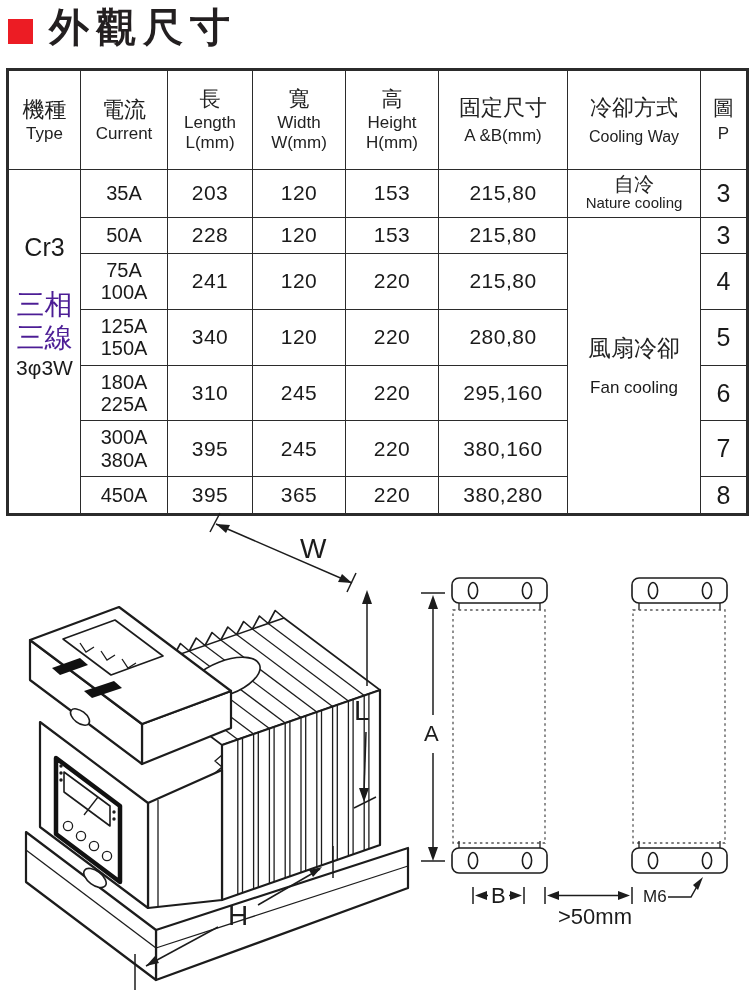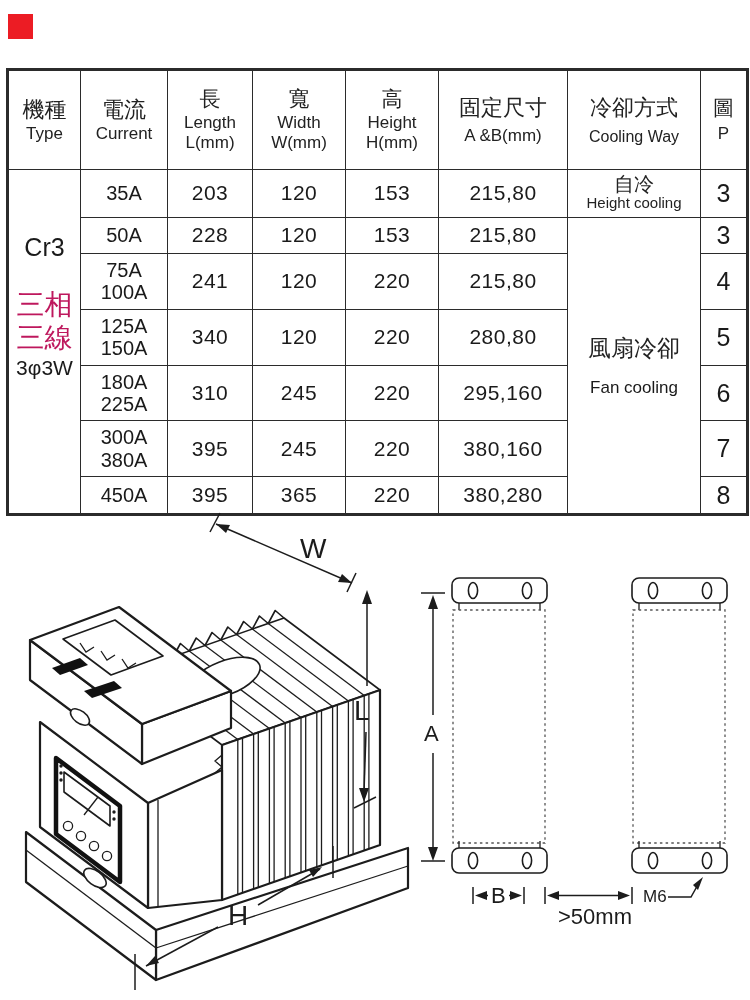--- a/index.html
+++ b/index.html
@@ -26,21 +26,21 @@
   .spec-table{border:3px solid #2b2b2b;}
   th{font-weight:normal;}
   .zh{font-family:"Liberation Serif","DejaVu Serif",serif;font-size:21px;color:#222;line-height:1.25;}
   .zh-big{font-family:"Liberation Serif","DejaVu Serif",serif;font-size:22px;color:#222;line-height:1.3;}
   .en{font-family:"Liberation Sans",sans-serif;font-size:17px;line-height:1.2;color:#222;}
   .en-sm{font-family:"Liberation Sans",sans-serif;font-size:15px;line-height:1.2;color:#222;}
   .num{font-family:"Liberation Sans",sans-serif;font-size:21px;letter-spacing:0.5px;}
   .cur{font-family:"Liberation Sans",sans-serif;font-size:20px;line-height:1.12;white-space:pre-line;}
   .pnum{font-family:"Liberation Sans",sans-serif;font-size:25px;}
   .model{font-family:"Liberation Sans",sans-serif;font-size:25px;margin-bottom:27px;}
-  .phase-zh{font-family:"Liberation Serif","DejaVu Serif",serif;font-size:28px;line-height:1.15;white-space:pre-line;color:#be185d;}
+  .phase-zh{font-family:"Liberation Serif","DejaVu Serif",serif;font-size:28px;line-height:1.15;white-space:pre-line;color:#4c1d95;}
   .phase-code{font-family:"Liberation Sans",sans-serif;font-size:21px;margin-top:2px;}
   .type-cell-inner{padding-bottom:70px;}
   .fan-zh{font-family:Liberation Mono, monospace;font-size:23px;color:#222;}
   .fan-en{font-family:"Liberation Sans",sans-serif;font-size:17px;margin-top:14px;text-align:center;}
   
   .drawing{position:absolute;left:0;top:510px;}
   .oln{fill:#ffffff;stroke:#1c1c1c;stroke-width:2.2;stroke-linejoin:round;}
   .oln2{fill:#ffffff;stroke:#1c1c1c;stroke-width:1.6;stroke-linejoin:round;}
   .thin{fill:none;stroke:#1c1c1c;stroke-width:1.3;}
   .dim{stroke:#1c1c1c;stroke-width:1.5;fill:none;}
@@ -49,20 +49,21 @@
   .dimtxt-sm{font-family:"Liberation Sans",sans-serif;font-size:22px;fill:#1c1c1c;}
   .dimtxt-xs{font-family:"Liberation Sans",sans-serif;font-size:17px;fill:#1c1c1c;}
   .dotted{fill:none;stroke:#555;stroke-width:1.3;stroke-dasharray:2.5 3.2;}
   .blackpatch{fill:#111;stroke:none;}
 </style>
 </head>
 <body>
 
 <div class="title-row">
   <div class="title-bullet"></div>
+  <div class="title-text">外觀尺寸</div>
 </div>
 
 <table class="spec-table">
   <colgroup>
     <col style="width:73px">
       <col style="width:87px">
       <col style="width:85px">
       <col style="width:93px">
     <col style="width:93px">
       <col style="width:129px">
@@ -116,21 +117,21 @@
         <div class="phase-code">3φ3W</div>
       </div>
     </td>
     <td class="cur">35A</td>
     <td class="num">203</td>
     <td class="num">120</td>
     <td class="num">153</td>
     <td class="num">215,80</td>
     <td>
       <div class="zh" style="font-size:20px;line-height:1">自冷</div>
-      <div class="en-sm">Height cooling</div>
+      <div class="en-sm">Nature cooling</div>
     </td>
     <td class="pnum">3</td>
   </tr>
   <tr>
     <td class="cur">50A</td>
     <td class="num">228</td>
     <td class="num">120</td>
     <td class="num">153</td>
     <td class="num">215,80</td>
     <td rowspan="6">

